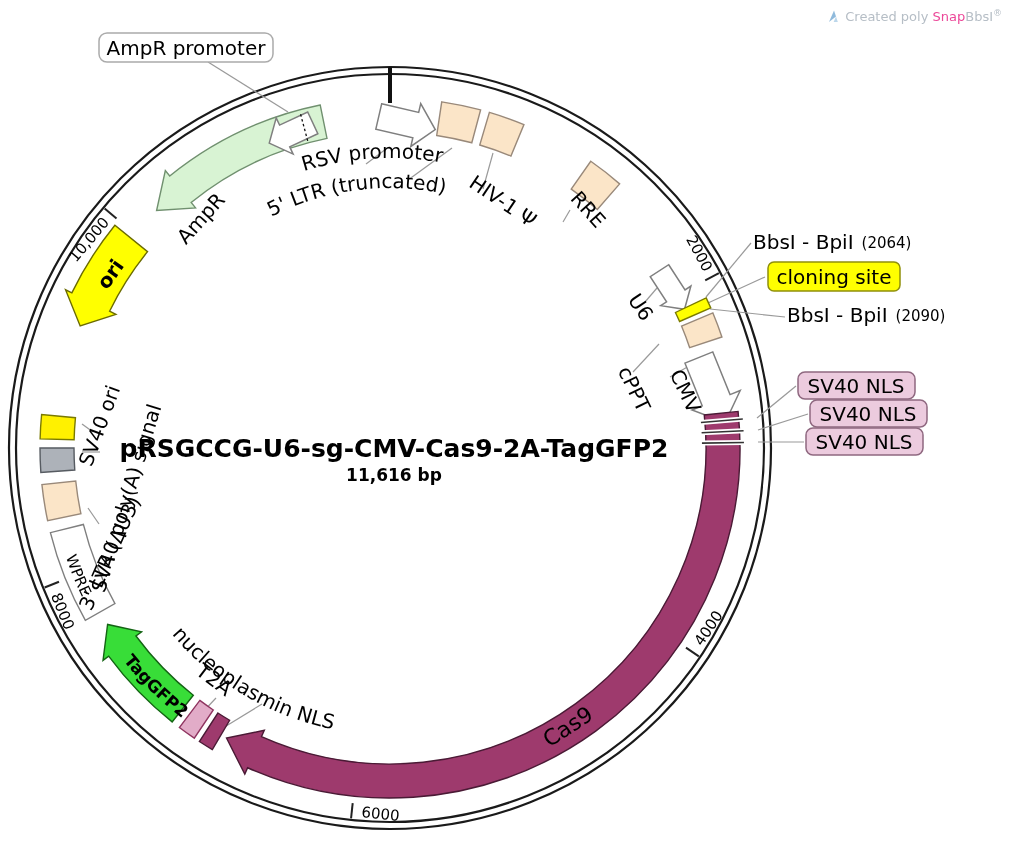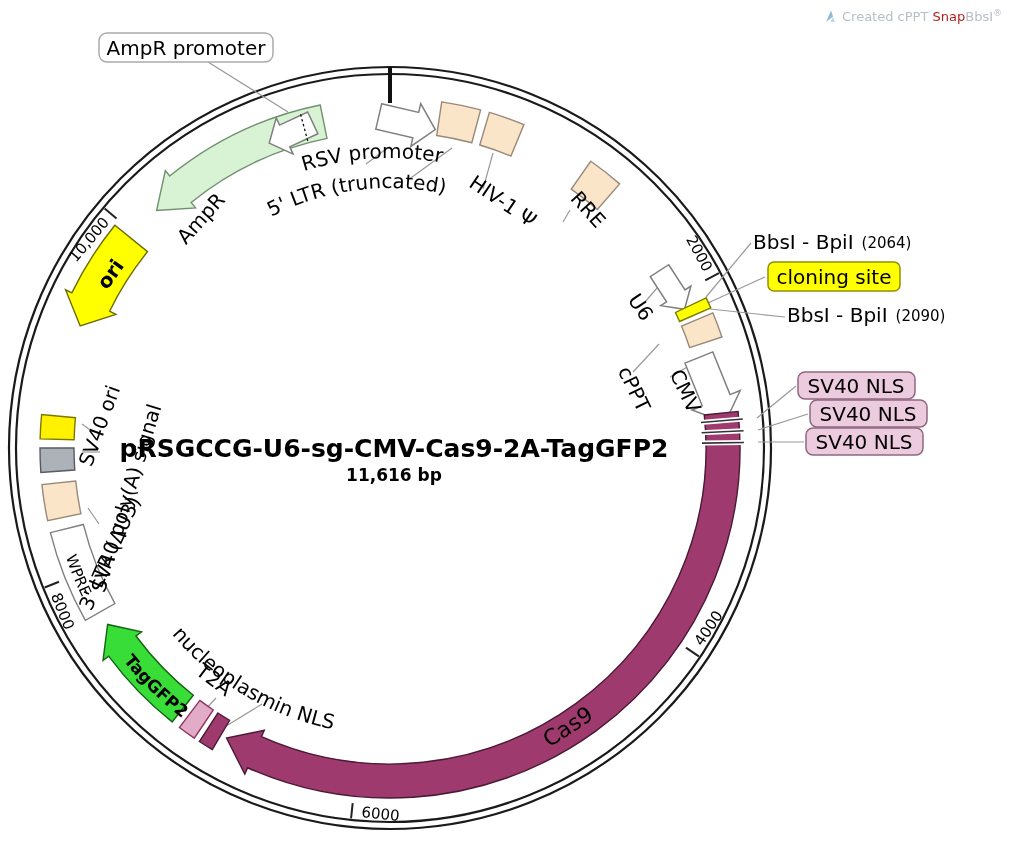--- a/index.html
+++ b/index.html
@@ -8,21 +8,21 @@
   svg text{font-family:"DejaVu Sans","Liberation Sans",sans-serif;fill:#000;}
   .title{font-size:25px;font-weight:bold;}
   .subtitle{font-size:17px;font-weight:600;}
   .t20{font-size:20px;}
   .t15{font-size:15px;}
   .callout-box{fill:#ffffff;stroke:#ababab;stroke-width:1.5;}
   .cloning-box{fill:#ffff00;stroke:#90900a;stroke-width:1.5;}
   .nls-box{fill:#eccbde;stroke:#8f6880;stroke-width:1.5;}
   #watermark{position:absolute;top:8px;right:10px;font-size:13px;color:#b6bec6;
              display:flex;align-items:center;gap:5px;}
-  #watermark .snap{color:#b91c1c;}
+  #watermark .snap{color:#ec4899;}
   #watermark sup{font-size:9px;}
 </style>
 </head>
 <body>
 
 <div id="canvas">
 
   <svg id="map-svg" width="1012" height="867" viewBox="0 0 1012 867">
 
     <g id="render-layer">
@@ -140,15 +140,15 @@
     <text class="title" x="394" y="457" text-anchor="middle">pRSGCCG-U6-sg-CMV-Cas9-2A-TagGFP2</text>
     <text class="subtitle" x="394" y="481" text-anchor="middle">11,616 bp</text>
   </svg>
 
   
   <div id="watermark">
     <svg width="14" height="15" viewBox="0 0 14 15">
       <path d="M3 13 L8 1.5 L10 7.5 Z" fill="#8fbadc"></path>
       <path d="M7.6 13 L10 7.5 L11.8 13 Z" fill="#bcd7eb"></path>
     </svg>
-    <span><span>Created cPPT</span>&nbsp;<span class="snap">Snap</span><span>BbsI</span><sup>®</sup></span>
+    <span><span>Created poly</span>&nbsp;<span class="snap">Snap</span><span>BbsI</span><sup>®</sup></span>
   </div>
 </div>
 
 </body></html>

